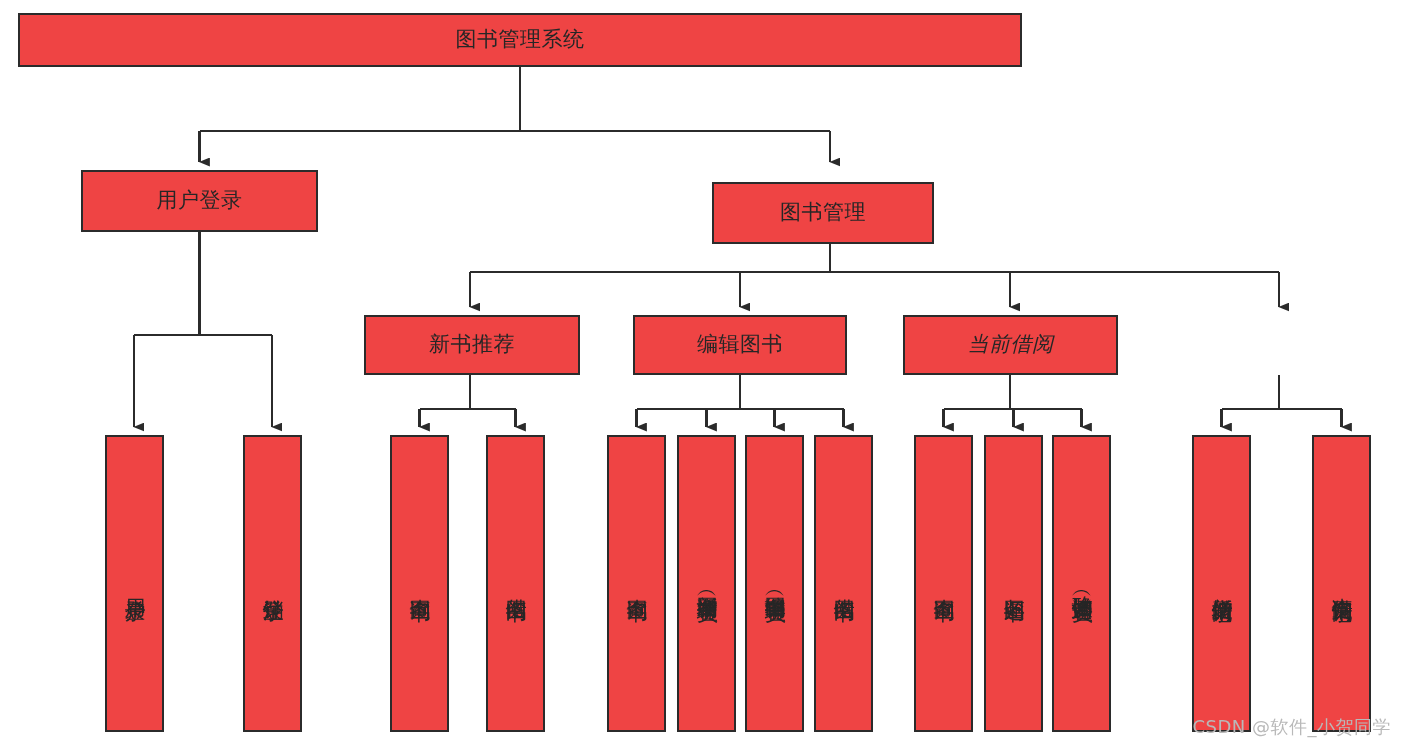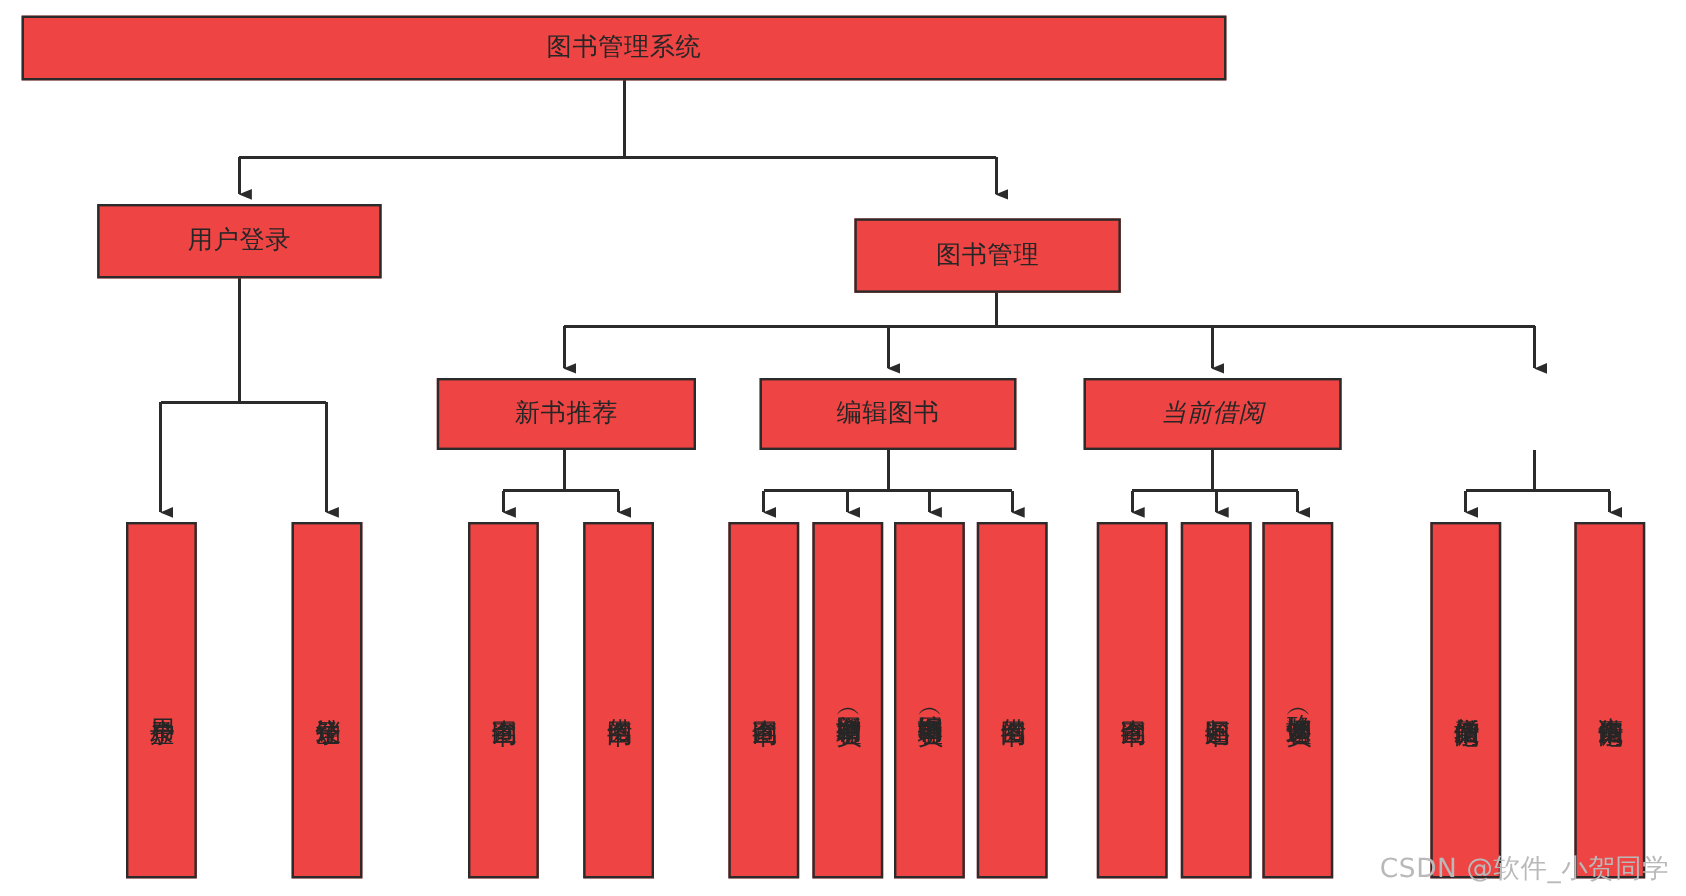--- a/index.html
+++ b/index.html
@@ -55,21 +55,21 @@
     letter-spacing: 1px;
   }
   .vbox {
     align-items: center;
     justify-content: center;
   }
   .watermark {
     position: absolute;
     right: 14px;
     bottom: 8px;
-    font-size: 22px;
+    font-size: 18px;
     color: #b9b9b9;
     letter-spacing: 0.5px;
     white-space: nowrap;
     pointer-events: none;
   }
 </style>
 </head>
 <body>
 
 <div id="diagram-root">

